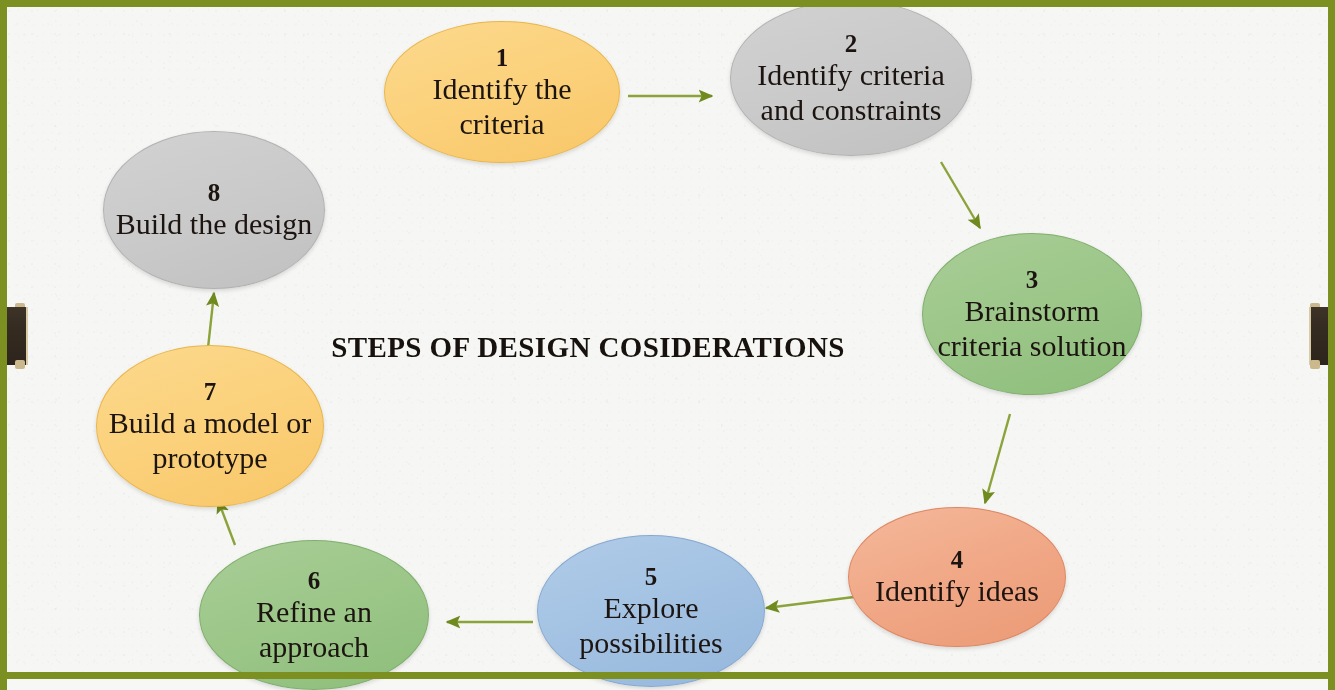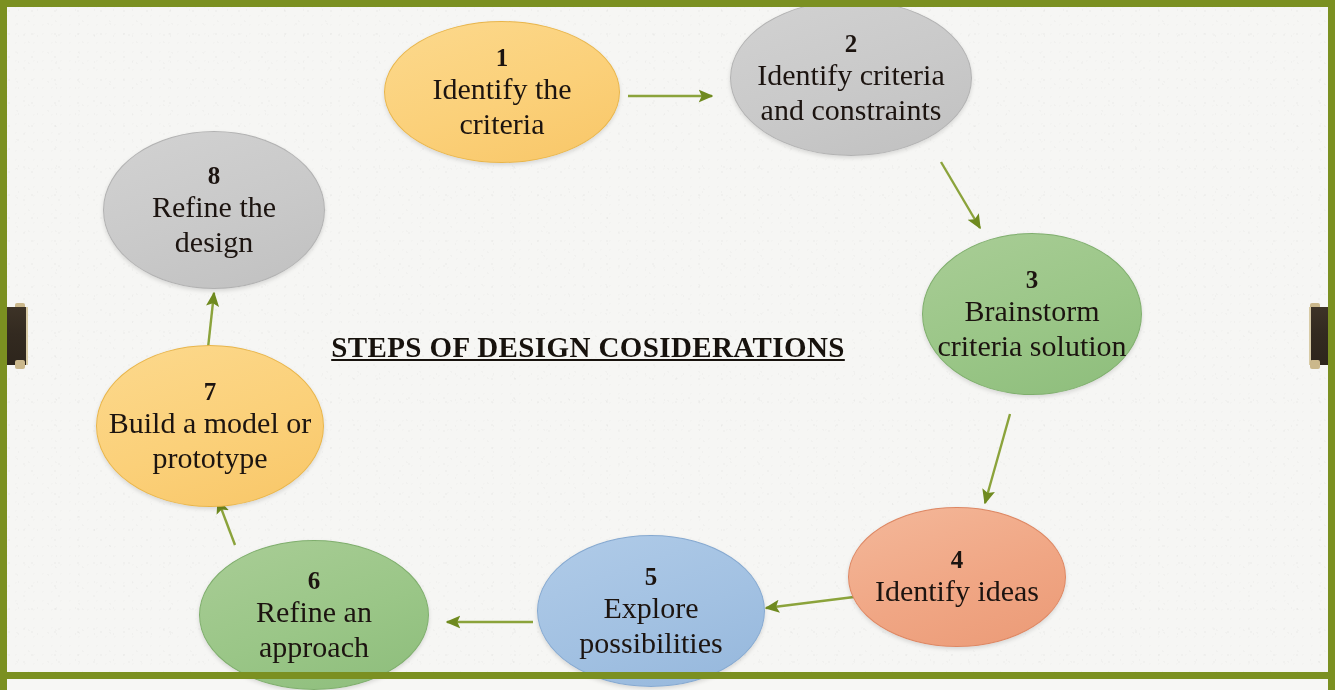--- a/index.html
+++ b/index.html
@@ -123,21 +123,20 @@
     position: absolute;
     left: 303px;
     top: 331px;
     width: 570px;
     text-align: center;
     font-size: 29px;
     font-weight: bold;
     color: #17120d;
     letter-spacing: 0.4px;
     font-family: "Liberation Serif", "DejaVu Serif", serif;
-    text-decoration: underline;
   }
 
   #arrows {
     position: absolute;
     left: 0;
     top: 0;
     width: 1335px;
     height: 690px;
     pointer-events: none;
   }
@@ -196,21 +195,21 @@
     <span class="lbl">Refine an approach</span>
   </div>
 
   <div class="node fill-yellow" style="left:96px; top:345px; width:226px; height:160px;">
     <span class="num">7</span>
     <span class="lbl">Build a model or prototype</span>
   </div>
 
   <div class="node fill-gray" style="left:103px; top:131px; width:220px; height:156px;">
     <span class="num">8</span>
-    <span class="lbl">Refine the design</span>
+    <span class="lbl">Build the design</span>
   </div>
 
   <div id="title">STEPS OF DESIGN COSIDERATIONS</div>
 
   <div class="clip left">
     <div class="cap top"></div>
     <div class="body"></div>
     <div class="cap bot"></div>
   </div>
   <div class="clip right">

